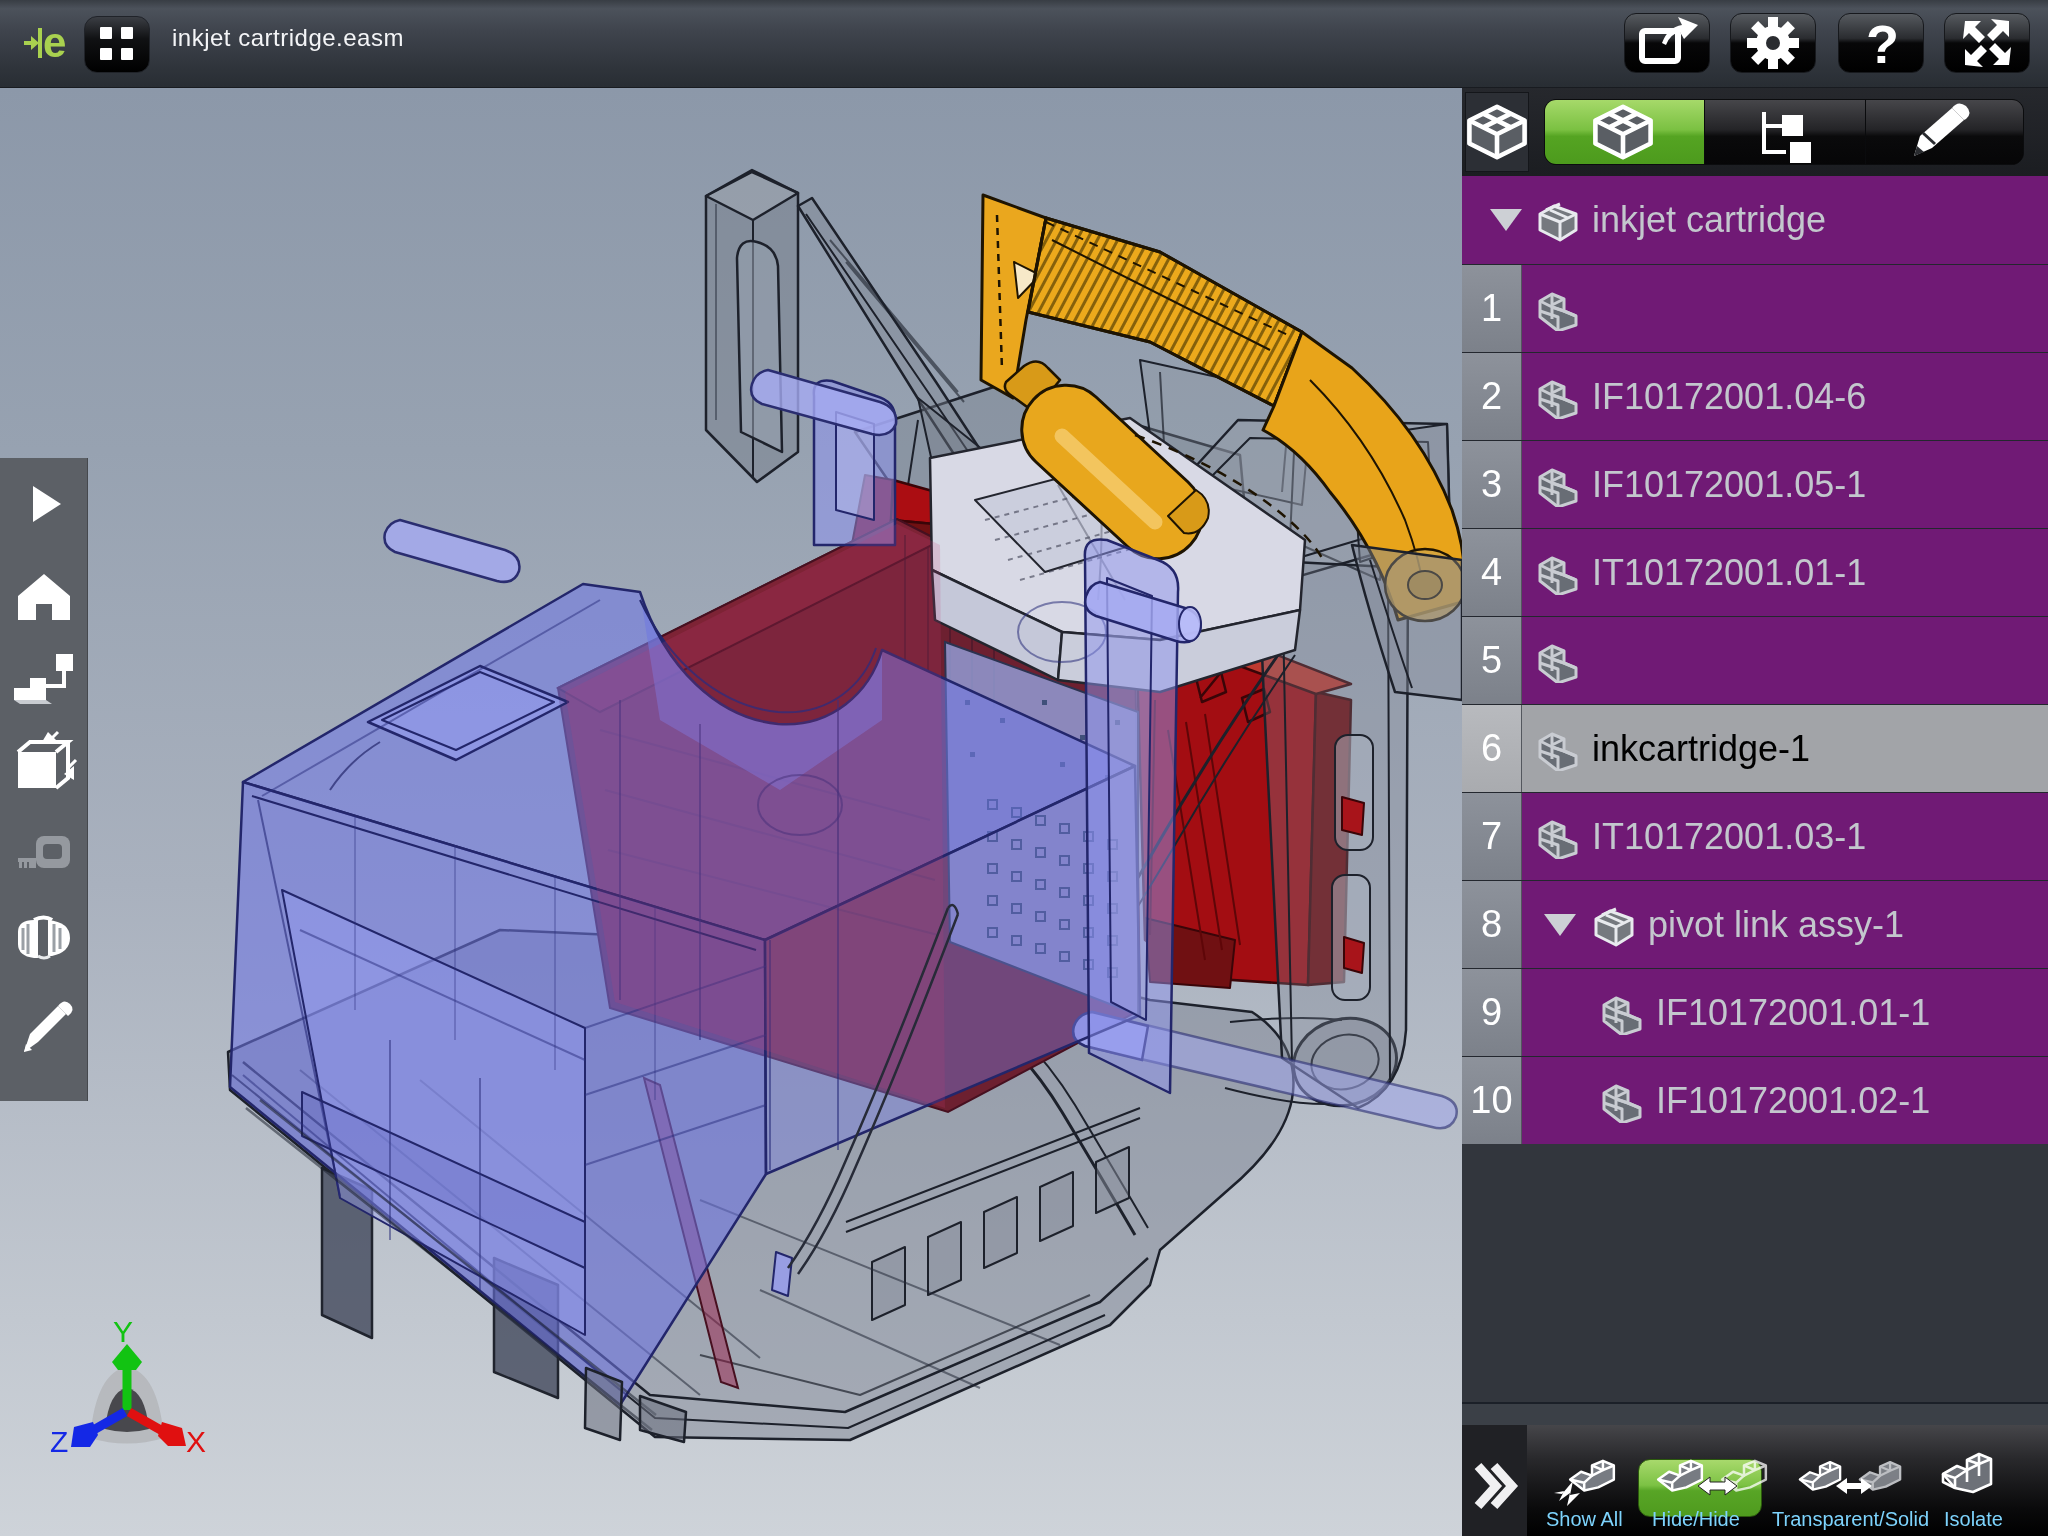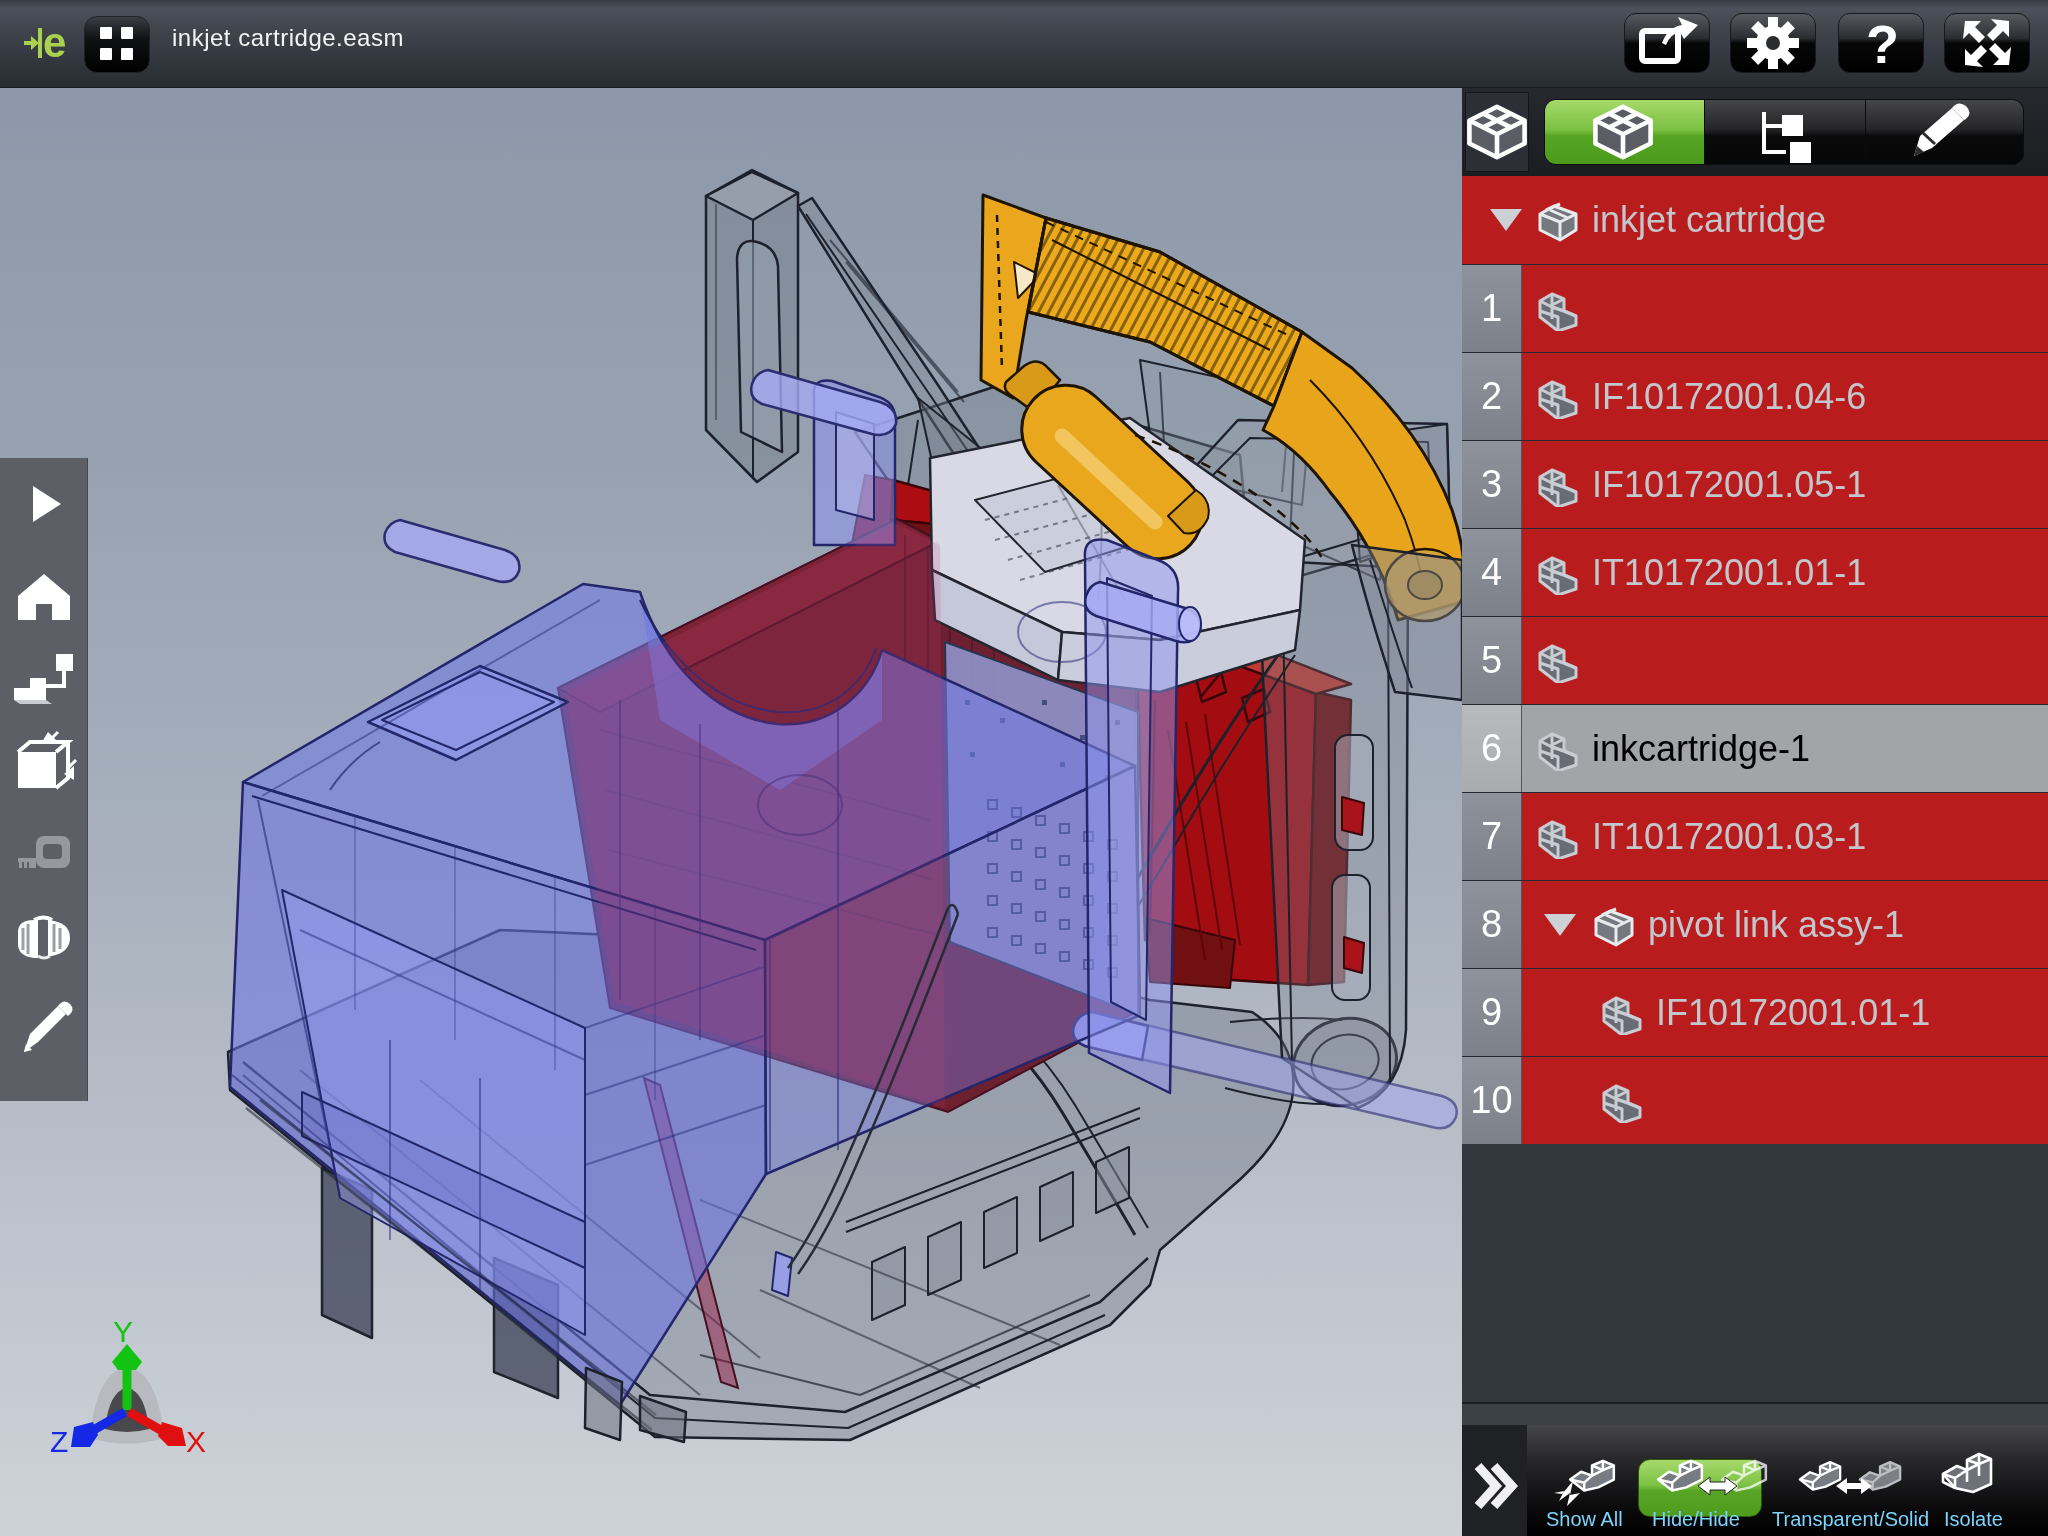--- a/index.html
+++ b/index.html
@@ -27,21 +27,21 @@
   #rpanel { position:absolute; left:1462px; top:88px; width:586px; height:1448px; background:#32363d; }
   #tabbar { position:absolute; left:0; top:0; width:586px; height:88px; background:linear-gradient(180deg,#26282d,#1b1d21); }
   #cubebtn { position:absolute; left:3px; top:4px; width:64px; height:80px; background:#2c2f35; border:1px solid #14161a; }
   #segc { position:absolute; left:82px; top:11px; width:480px; height:66px; border-radius:12px; overflow:hidden; border:1px solid #0b0c0e; background:#000; }
   .seg { position:absolute; top:0; height:66px; }
   #seg1 { left:0; width:159px; background:linear-gradient(180deg,#a6d96a 0%,#7bc142 45%,#55a422 55%,#4c9a1d 100%); }
   #seg2 { left:159px; width:161px; background:linear-gradient(180deg,#46464a 0%,#242427 45%,#0a0a0b 55%,#060607 100%); border-left:1px solid #0a0b0d;}
   #seg3 { left:320px; width:160px; background:linear-gradient(180deg,#46464a 0%,#242427 45%,#0a0a0b 55%,#060607 100%); border-left:1px solid #0a0b0d;}
 
   #rows { position:absolute; left:0; top:88px; width:586px; }
-  .row { position:relative; width:586px; height:88px; background:#b91c1c; border-top:1px solid #23272e; }
+  .row { position:relative; width:586px; height:88px; background:#701a75; border-top:1px solid #23272e; }
   .row .num { position:absolute; left:0; top:0; width:60px; height:87px; background:linear-gradient(180deg,#8d929b,#7c818a);
      border-right:1px solid #53575e; color:#fff; font-size:38px; text-align:center; line-height:87px; }
   .row .lbl { position:absolute; left:130px; top:0; height:87px; line-height:87px; font-size:36px; color:#c3c7cd; }
   .row.sel { background:#a2a4a8; }
   .row.sel .num { background:linear-gradient(180deg,#b8babe,#a9abaf); color:#fff; }
   .row.sel .lbl { color:#000000; }
   .picon { position:absolute; top:22px; width:44px; height:44px; }
   .tri { position:absolute; width:0; height:0; border-left:16px solid transparent; border-right:16px solid transparent; border-top:22px solid #cdd0d5; top:33px; }
 
   #btoolbar { position:absolute; left:0; top:1337px; width:586px; height:111px; background:linear-gradient(180deg,#46464a 0%,#29292c 30%,#0a0a0b 75%,#000 100%); }
@@ -514,20 +514,21 @@
             <use href="#particon"></use>
           </svg>
     <div class="lbl" style="left:194px">IF10172001.01-1</div>
         </div>
         <div class="row">
     <div class="num">10</div>
 
     <svg class="picon" style="left:138px">
             <use href="#particon"></use>
           </svg>
+    <div class="lbl" style="left:194px">IF10172001.02-1</div>
         </div>
       </div>
     <div style="position:absolute;left:0;top:1314px;width:586px;height:2px;background:#1b2028"></div>
     <div style="position:absolute;left:0;top:1316px;width:586px;height:21px;background:#3b4047"></div>
     <div id="btoolbar"></div>
     <div id="bleft"></div>
     <div id="greenbtn"></div>
     <div class="blabel" style="left:84px">Show All</div>
     <div class="blabel" style="left:190px">Hide/Hide</div>
     <div class="blabel" style="left:310px">Transparent/Solid</div>

